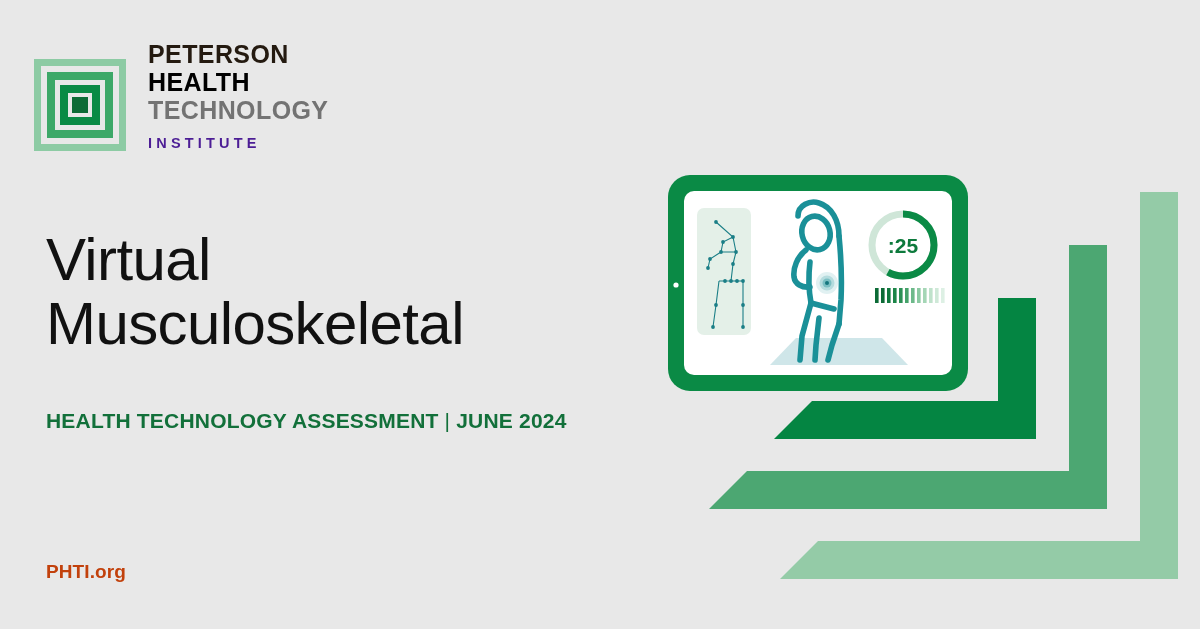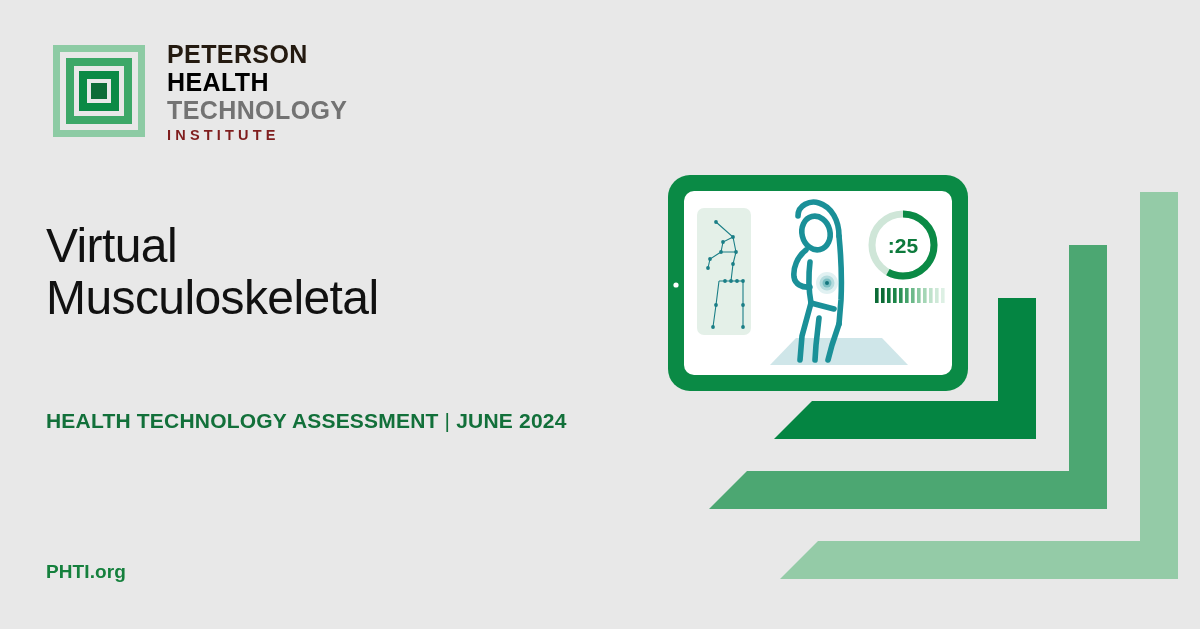--- a/index.html
+++ b/index.html
@@ -16,24 +16,24 @@
   }
   #cover {
     position: absolute;
     inset: 0;
     background: #e8e8e8;
   }
 
   
   .logo-block {
     position: absolute;
-    left: 53px;
+    left: 34px;
     top: 40px;
     display: flex;
-    align-items: center;
+    align-items: flex-end;
   }
   .logo-mark {
     width: 92px;
     height: 92px;
     position: relative;
     flex: 0 0 auto;
   }
   .ring {
     position: absolute;
     box-sizing: border-box;
@@ -52,34 +52,34 @@
     font-weight: bold;
     font-size: 25px;
     letter-spacing: 0.4px;
     display: block;
     margin-bottom: 3px;
   }
   .logo-line.peterson { color: #241a10; }
   .logo-line.health   { color: #000000; }
   .logo-line.tech     { color: #737373; }
   .logo-line.institute {
-    color: #7f1d1d;
+    color: #4c1d95;
     font-size: 14.5px;
     letter-spacing: 4.2px;
-    margin-top: 5px;
+    margin-top: 13px;
     margin-bottom: 0;
   }
 
   
   .title {
     position: absolute;
     left: 46px;
     top: 188px;
     width: 520px;
-    font-size: 48px;
+    font-size: 60px;
     line-height: 1.07;
     font-weight: 400;
     color: #111111;
     letter-spacing: -0.6px;
   }
   .title span { display: block; }
 
   .subtitle {
     position: absolute;
     left: 46px;
@@ -95,21 +95,21 @@
     padding: 0 6px;
     font-weight: normal;
   }
 
   .site {
     position: absolute;
     left: 46px;
     top: 561px;
     font-size: 19px;
     font-weight: bold;
-    color: #15803d;
+    color: #c2410c;
     letter-spacing: 0.1px;
   }
 
   
   .art {
     position: absolute;
     left: 620px;
     top: 0;
     width: 580px;
     height: 629px;

